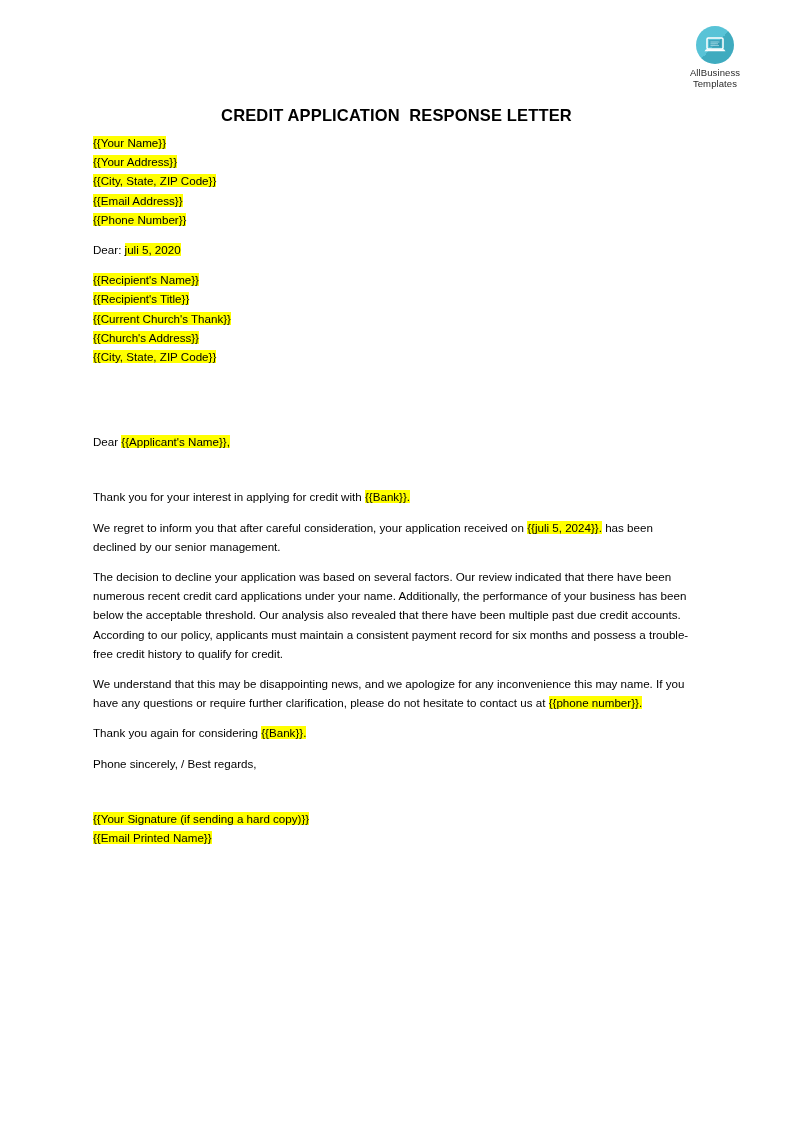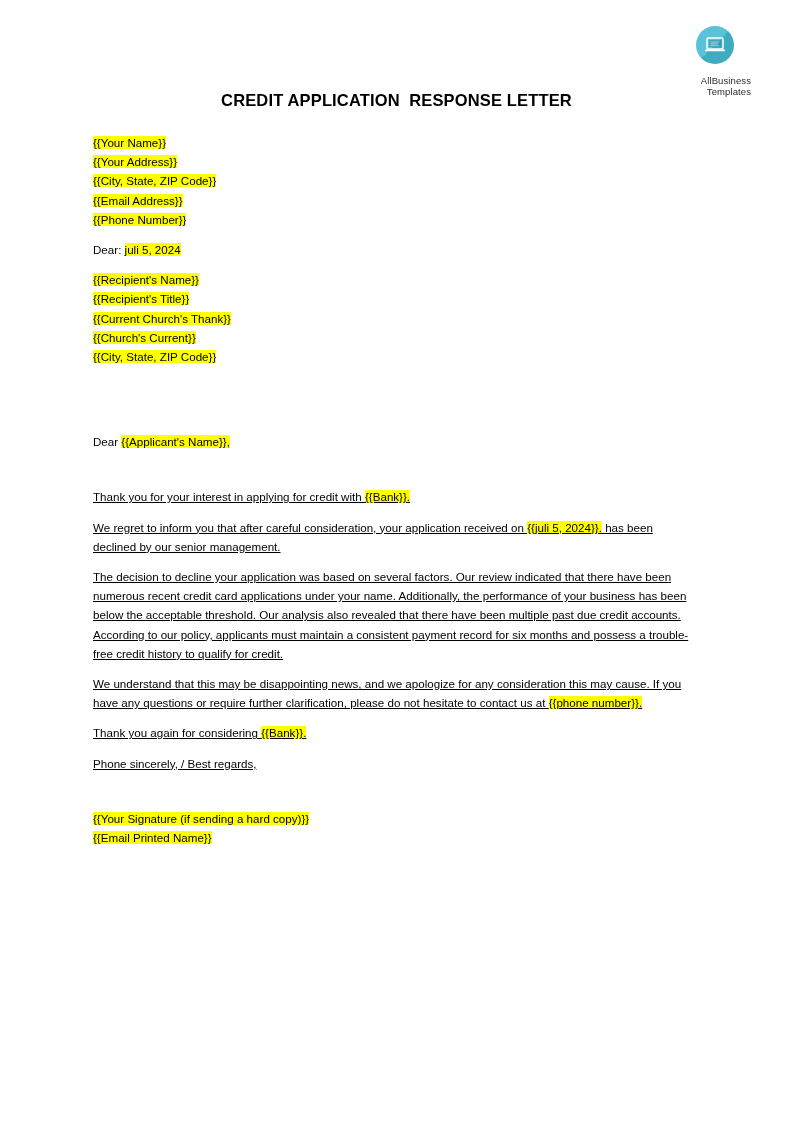--- a/index.html
+++ b/index.html
@@ -43,32 +43,31 @@
     width: 100%; height: 100%;
     background: linear-gradient(135deg, rgba(255,255,255,0.10) 0%, rgba(255,255,255,0.10) 50%, rgba(0,0,0,0.09) 50%, rgba(0,0,0,0.09) 100%);
   }
   .brand-mark svg {
     position: absolute;
     left: 50%;
     top: 50%;
     transform: translate(-50%, -50%);
   }
   .brand-name {
-    margin-top: 11px;
+    margin-top: 3px;
     font-size: 9.5px;
     line-height: 11px;
     color: #2b2b2b;
     letter-spacing: 0.1px;
-    text-align: right;
   }
 
   
   .doc-title {
     position: absolute;
-    top: 91px;
+    top: 106px;
     left: 0;
     width: 793px;
     text-align: center;
     font-size: 16.5px;
     font-weight: bold;
     letter-spacing: 0.15px;
     white-space: pre;
   }
 
   
@@ -87,21 +86,20 @@
     box-decoration-break: clone;
     text-align: right;
     -webkit-box-decoration-break: clone;
   }
   .sp-30 { height: 30px; }
   .sp-36 { height: 36px; }
   .sp-11 { height: 11px; }
   .para {
     margin: 0;
     text-align: left;
-    text-decoration: underline;
   }
 </style>
 </head>
 <body>
 
 <div class="page">
 
   <div class="brand">
     <div class="brand-mark">
       <div class="shade"></div>
@@ -127,29 +125,29 @@
     <div>
       <div class="line"><span class="hl">{{Your Name}}</span></div>
       <div class="line"><span class="hl">{{Your Address}}</span></div>
       <div class="line"><span class="hl">{{City, State, ZIP Code}}</span></div>
       <div class="line"><span class="hl">{{Email Address}}</span></div>
       <div class="line"><span class="hl">{{Phone Number}}</span></div>
     </div>
 
     <div class="sp-11"></div>
 
-    <div class="line"><span>Dear: </span><span class="hl">juli 5, 2024</span></div>
+    <div class="line"><span>Dear: </span><span class="hl">juli 5, 2020</span></div>
 
     <div class="sp-11"></div>
 
     <div>
       <div class="line"><span class="hl">{{Recipient's Name}}</span></div>
       <div class="line"><span class="hl">{{Recipient's Title}}</span></div>
       <div class="line"><span class="hl">{{Current Church's Thank}}</span></div>
-      <div class="line"><span class="hl">{{Church's Current}}</span></div>
+      <div class="line"><span class="hl">{{Church's Address}}</span></div>
       <div class="line"><span class="hl">{{City, State, ZIP Code}}</span></div>
     </div>
 
     <div class="sp-30"></div>
 
 
     <div class="sp-36"></div>
 
     <div class="line"><span>Dear </span><span class="hl">{{Applicant's Name}},</span></div>
 
@@ -160,21 +158,21 @@
     <div class="sp-11"></div>
 
     <p class="para"><span>We regret to inform you that after careful consideration, your application received on </span><span class="hl">{{juli 5, 2024}}.</span><span> has been declined by our senior management.</span></p>
 
     <div class="sp-11"></div>
 
     <p class="para">The decision to decline your application was based on several factors. Our review indicated that there have been numerous recent credit card applications under your name. Additionally, the performance of your business has been below the acceptable threshold. Our analysis also revealed that there have been multiple past due credit accounts. According to our policy, applicants must maintain a consistent payment record for six months and possess a trouble-free credit history to qualify for credit.</p>
 
     <div class="sp-11"></div>
 
-    <p class="para"><span>We understand that this may be disappointing news, and we apologize for any consideration this may cause. If you have any questions or require further clarification, please do not hesitate to contact us at </span><span class="hl">{{phone number}}.</span></p>
+    <p class="para"><span>We understand that this may be disappointing news, and we apologize for any inconvenience this may name. If you have any questions or require further clarification, please do not hesitate to contact us at </span><span class="hl">{{phone number}}.</span></p>
 
     <div class="sp-11"></div>
 
     <p class="para"><span>Thank you again for considering </span><span class="hl">{{Bank}}.</span></p>
 
     <div class="sp-11"></div>
 
     <p class="para">Phone sincerely, / Best regards,</p>
 
     <div class="sp-36"></div>

